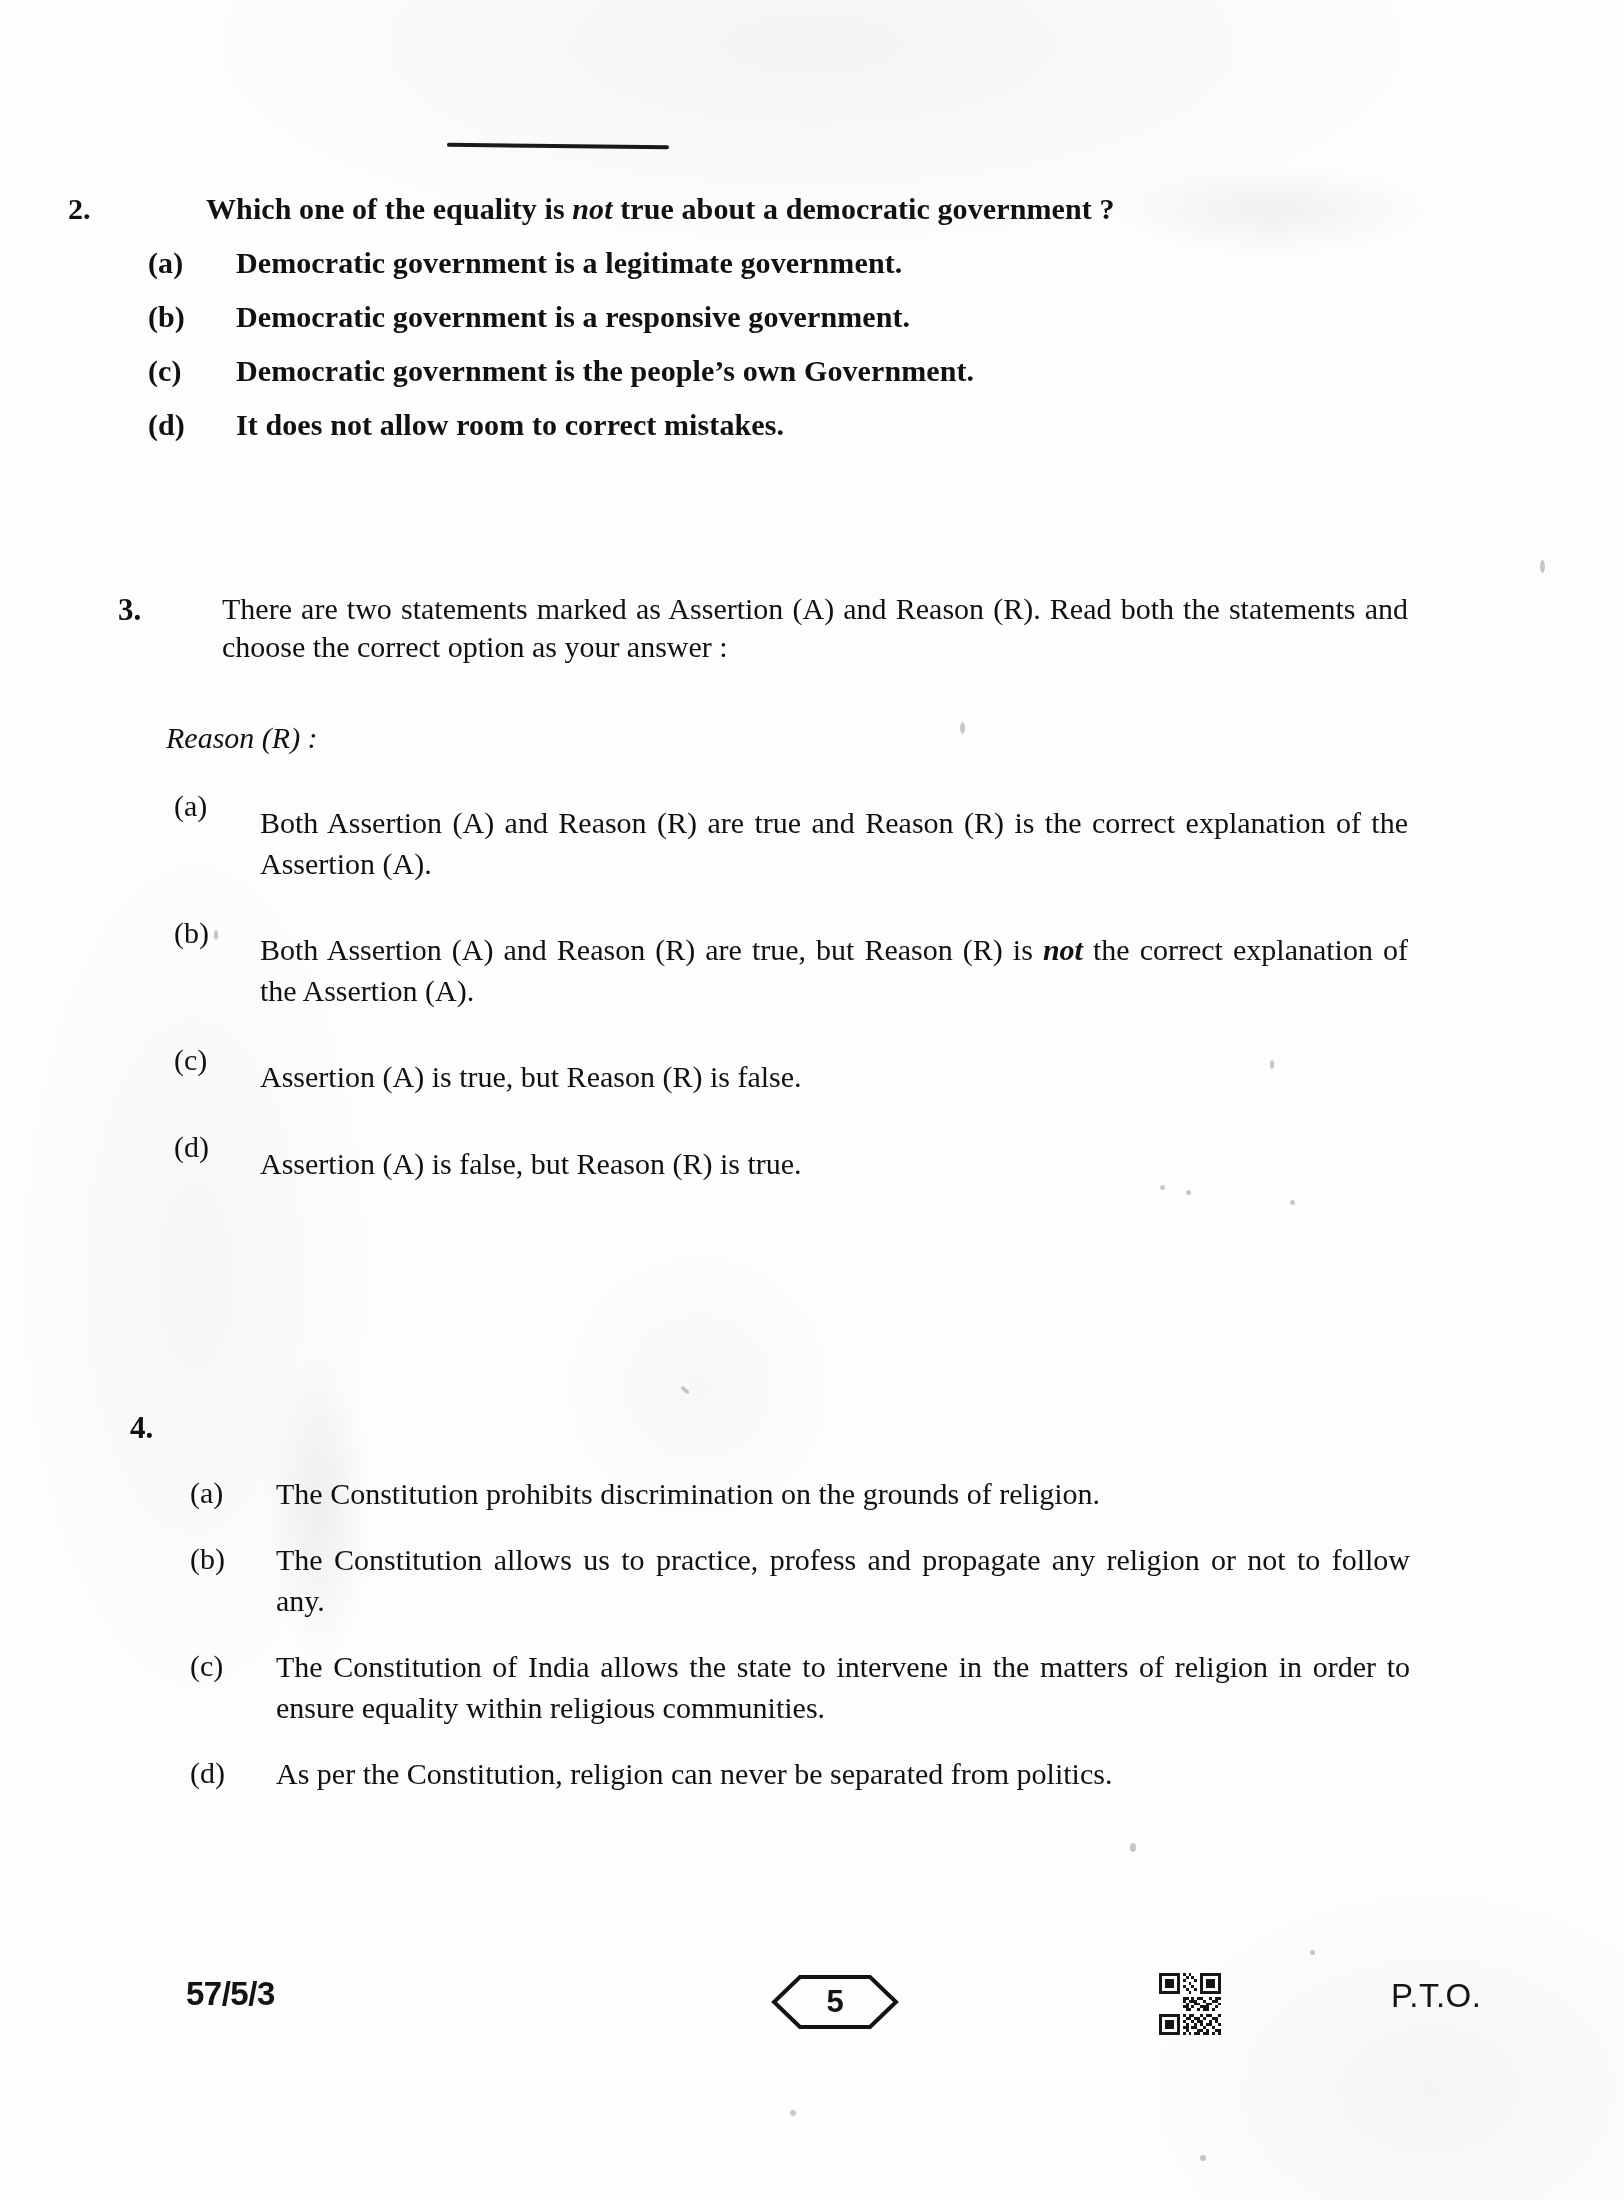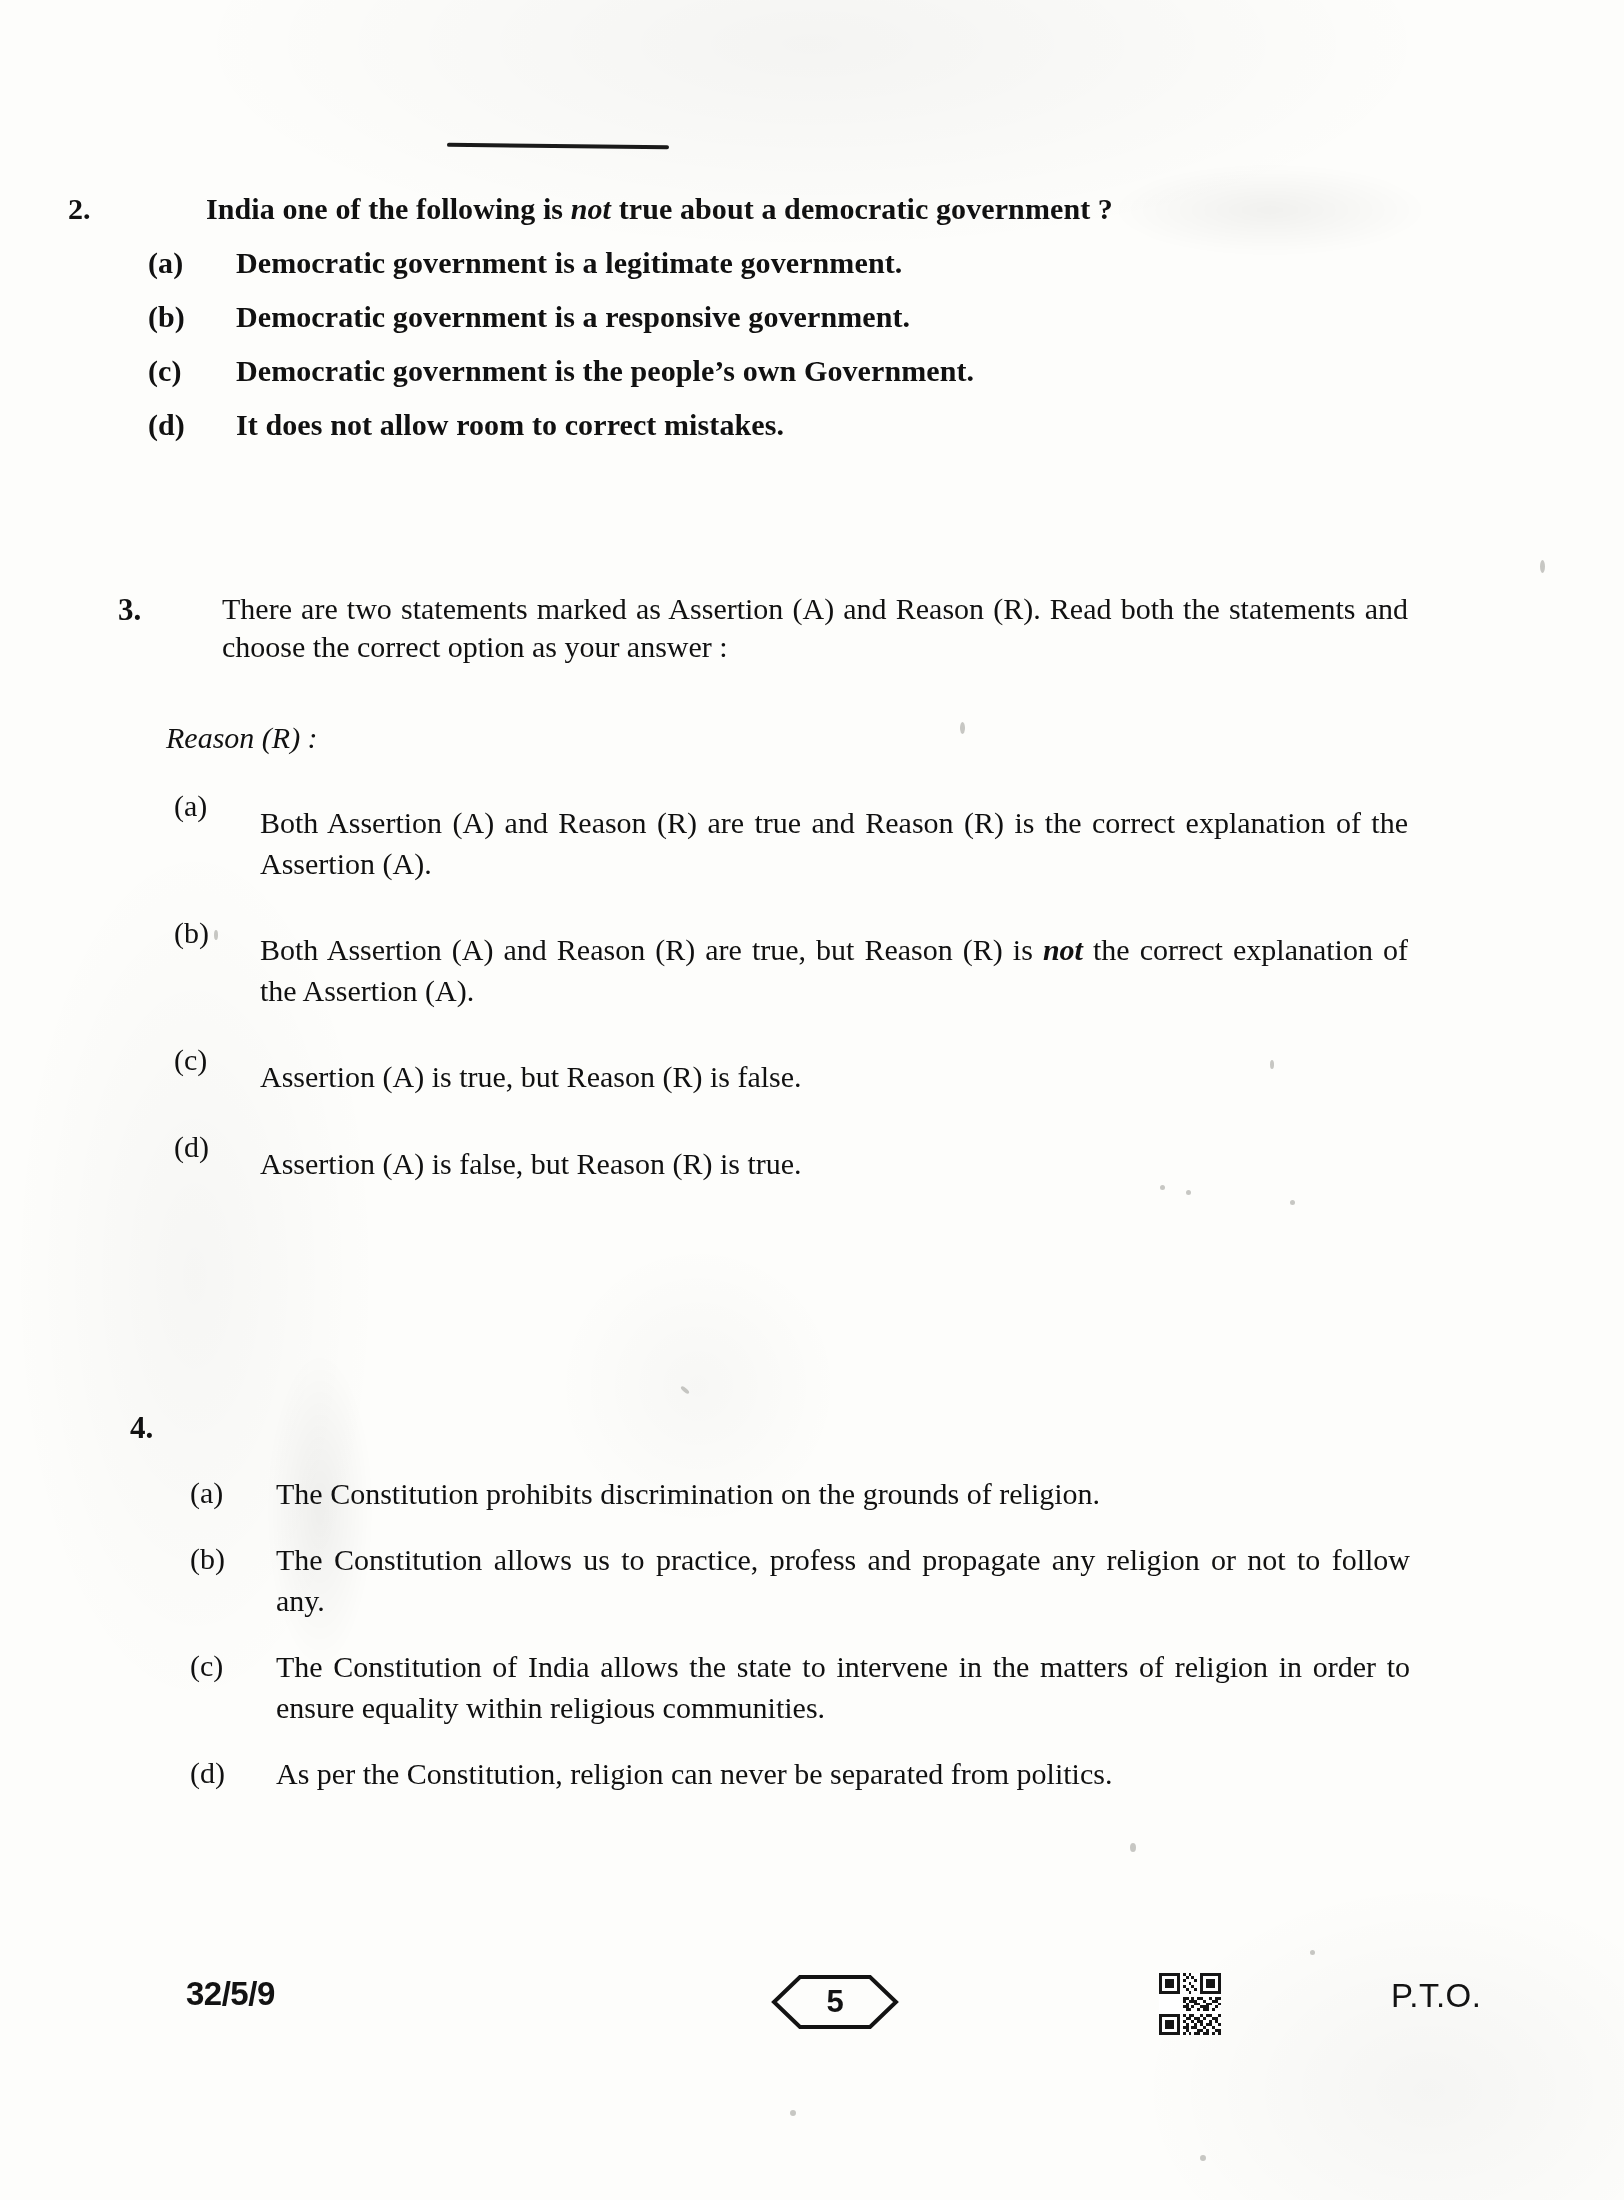--- a/index.html
+++ b/index.html
@@ -188,21 +188,21 @@
 
   <div class="scan-shade sh1"></div>
   <div class="scan-shade sh2"></div>
   <div class="scan-shade sh3"></div>
 
   <div class="top-rule"></div>
 
   <div class="qblock" id="q2">
     <div class="qrow">
       <div class="qnum">2.</div>
-      <div class="qbody q-stem"><span>India one of the following is </span><em class="bi">not</em><span> true about a democratic government ?</span></div>
+      <div class="qbody q-stem"><span>Which one of the equality is </span><em class="bi">not</em><span> true about a democratic government ?</span></div>
     </div>
 
     <div class="opt-row">
       <div class="opt-pad"></div>
       <div class="opt-label">(a)</div>
       <div class="opt-text">Democratic government is a legitimate government.</div>
     </div>
     <div class="opt-row">
       <div class="opt-pad"></div>
       <div class="opt-label">(b)</div>
@@ -272,21 +272,21 @@
         <div class="opt-text">The Constitution of India allows the state to intervene in the matters of religion in order to ensure equality within religious communities.</div>
       </div>
       <div class="opt-row">
         <div class="opt-label">(d)</div>
         <div class="opt-text">As per the Constitution, religion can never be separated from politics.</div>
       </div>
     </div>
   </div>
 
   <div class="footer">
-    <div class="paper-code">32/5/9</div>
+    <div class="paper-code">57/5/3</div>
 
     <div class="pageno-wrap">
       <div class="hexagon">
         <svg width="130" height="62" viewBox="0 0 130 62" aria-hidden="true">
           <polygon points="30,6 100,6 126,31 100,56 30,56 4,31" fill="none" stroke="#131313" stroke-width="4"></polygon>
         </svg>
         <span>5</span>
       </div>
     </div>
 

